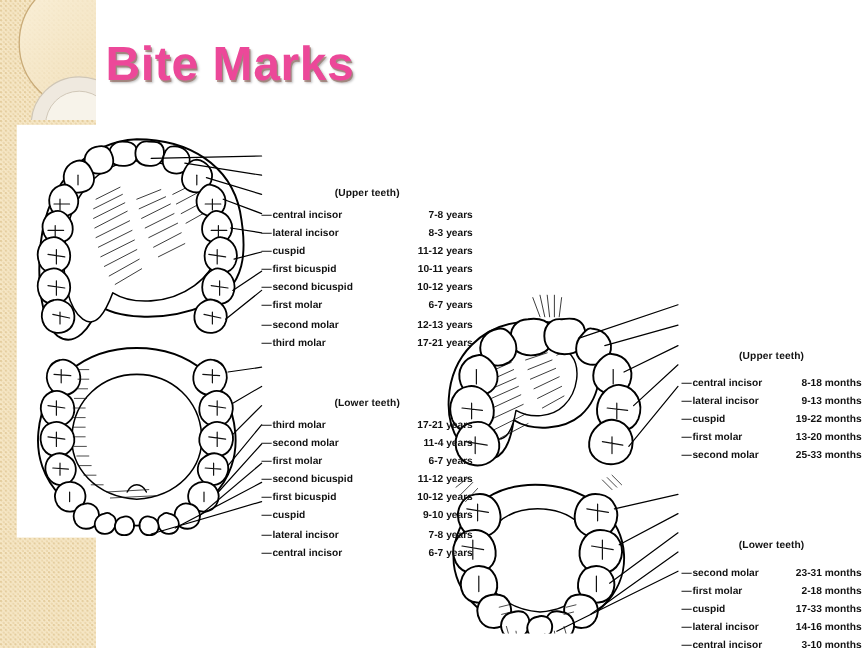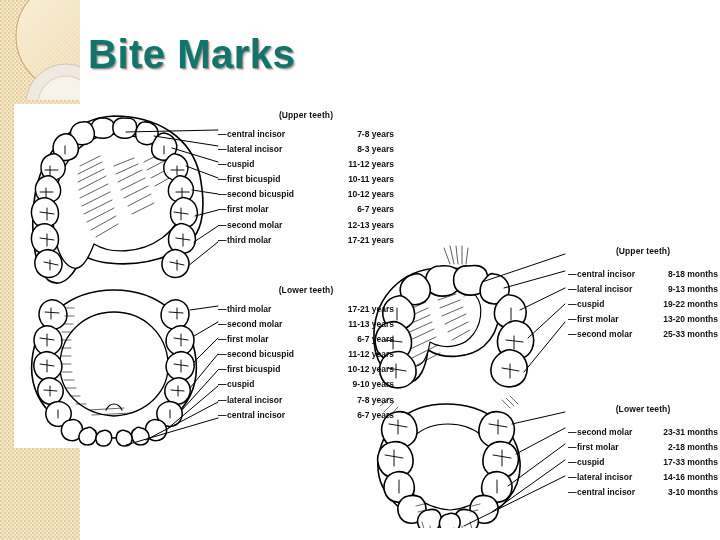--- a/index.html
+++ b/index.html
@@ -21,35 +21,35 @@
   }
   .deco-top{
     position:absolute;left:0;top:0;width:80px;height:100px;overflow:hidden;
   }
   .deco-top svg{display:block;}
 
   
   .title{
     position:absolute;left:88px;top:32px;
     font-size:40px;font-weight:600;letter-spacing:.5px;
-    color:#0f766e;
+    color:#ec4899;
     text-shadow:1px 1px 0 rgba(120,60,45,.45), 2px 2px 2px rgba(0,0,0,.25);
     font-family:"Liberation Sans", sans-serif;
     text-align:center;
   }
 
   
   .fig{position:absolute;}
   .fig-left{left:14px;top:104px;width:400px;height:344px;background:#fff;}
   .fig-right{left:360px;top:238px;width:360px;height:290px;background:transparent;}
 
   .fig svg{display:block;}
 
   
-  .label-block{position:absolute;font-family:"Liberation Sans", sans-serif;color:#111;}
+  .label-block{position:absolute;font-family:"Liberation Sans", sans-serif;color:#111;margin-top:45px;}
   .lb-title{
     text-align:center;font-size:8.5px;font-weight:bold;letter-spacing:.1px;
     margin-bottom:6px;
   }
   .lb-row{
     display:flex;align-items:baseline;font-size:8.5px;font-weight:bold;
     line-height:1;margin-bottom:6.6px;white-space:nowrap;
   }
   .lb-dash{width:9px;flex:0 0 9px;color:#111;}
   .lb-name{flex:0 0 auto;}
@@ -423,21 +423,21 @@
     <div class="lb-title">(Lower teeth)</div>
     <div class="lb-rows">
         <div class="lb-row">
           <span class="lb-dash">—</span>
           <span class="lb-name">third molar</span>
           <span class="lb-age">17-21 years</span>
         </div>
         <div class="lb-row">
           <span class="lb-dash">—</span>
           <span class="lb-name">second molar</span>
-          <span class="lb-age">11-13 years</span>
+          <span class="lb-age">11-4 years</span>
         </div>
         <div class="lb-row">
           <span class="lb-dash">—</span>
           <span class="lb-name">first molar</span>
           <span class="lb-age">6-7 years</span>
         </div>
         <div class="lb-row">
           <span class="lb-dash">—</span>
           <span class="lb-name">second bicuspid</span>
           <span class="lb-age">11-12 years</span>

